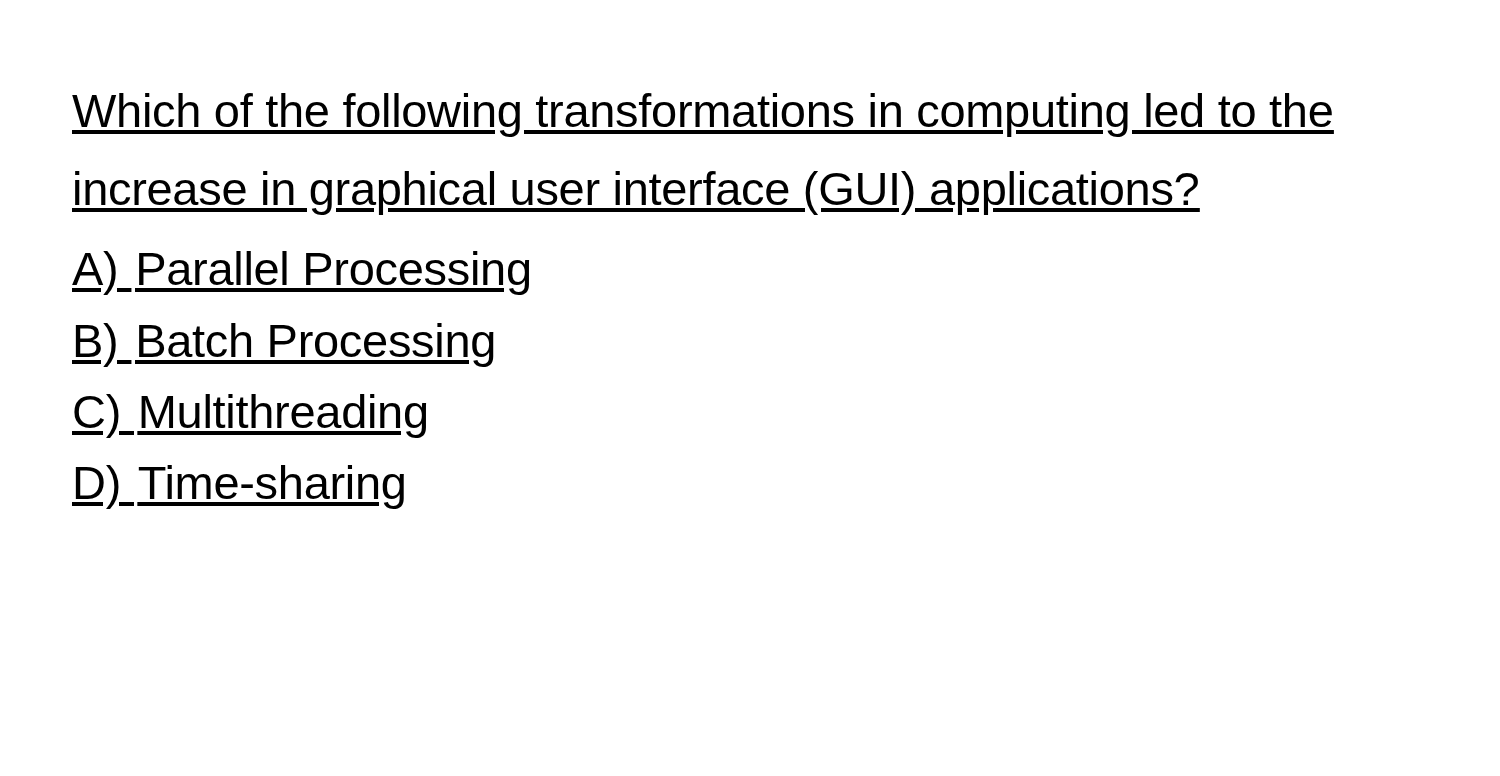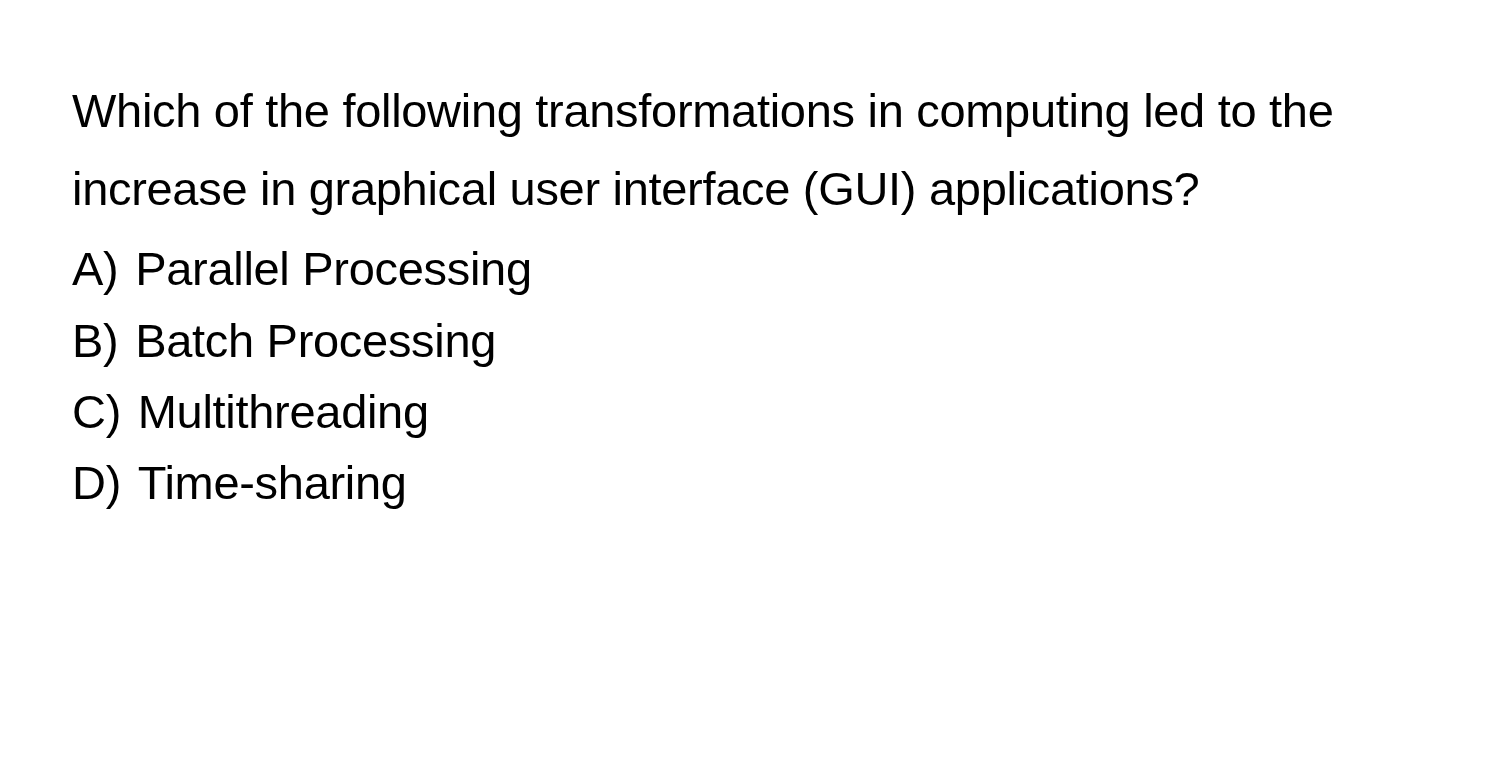--- a/index.html
+++ b/index.html
@@ -1,18 +1,19 @@
 <!DOCTYPE html>
 <html><head>
   <meta charset="utf-8">
   <style>
     * {
       margin: 0;
       padding: 0;
       box-sizing: border-box;
+      text-decoration: underline;
     }
     body {
       width: 1500px;
       height: 776px;
       background: #ffffff;
       font-family: -apple-system, BlinkMacSystemFont, "Segoe UI", Helvetica, Arial, sans-serif;
       color: #000000;
       padding: 72px 72px 0 72px;
     }
     .question-text {

